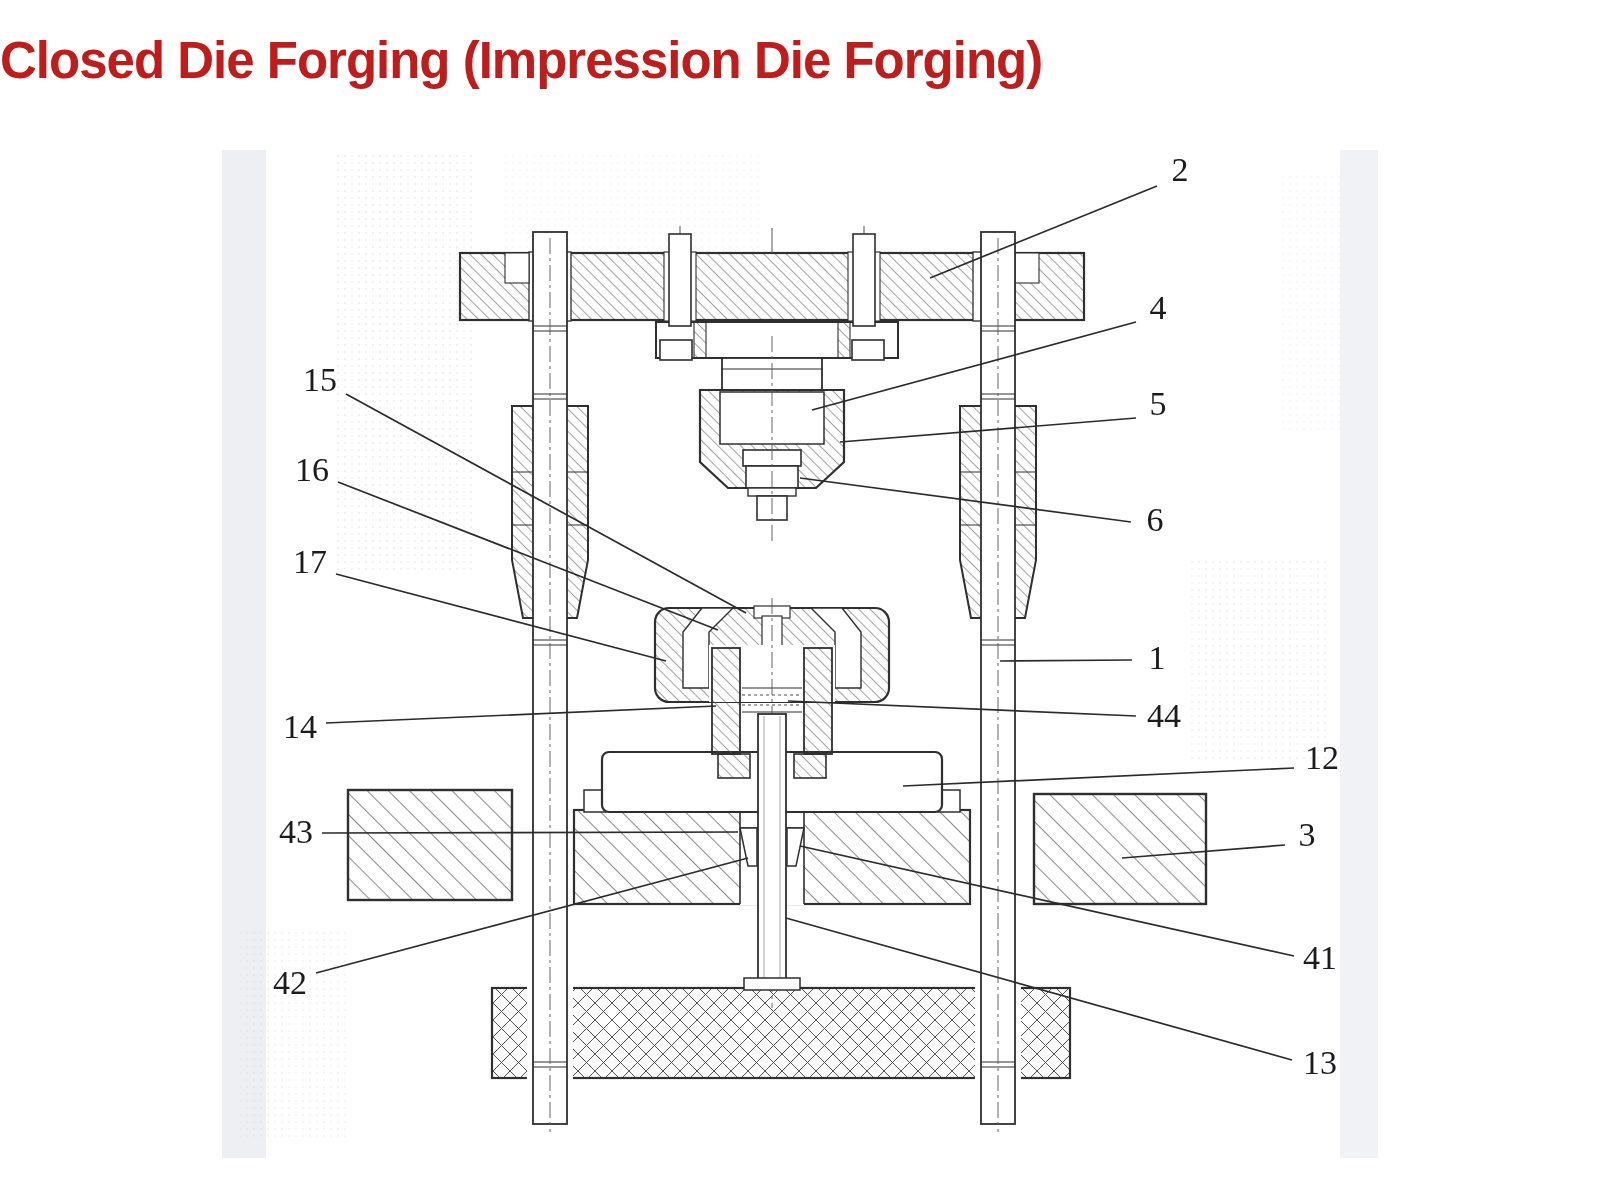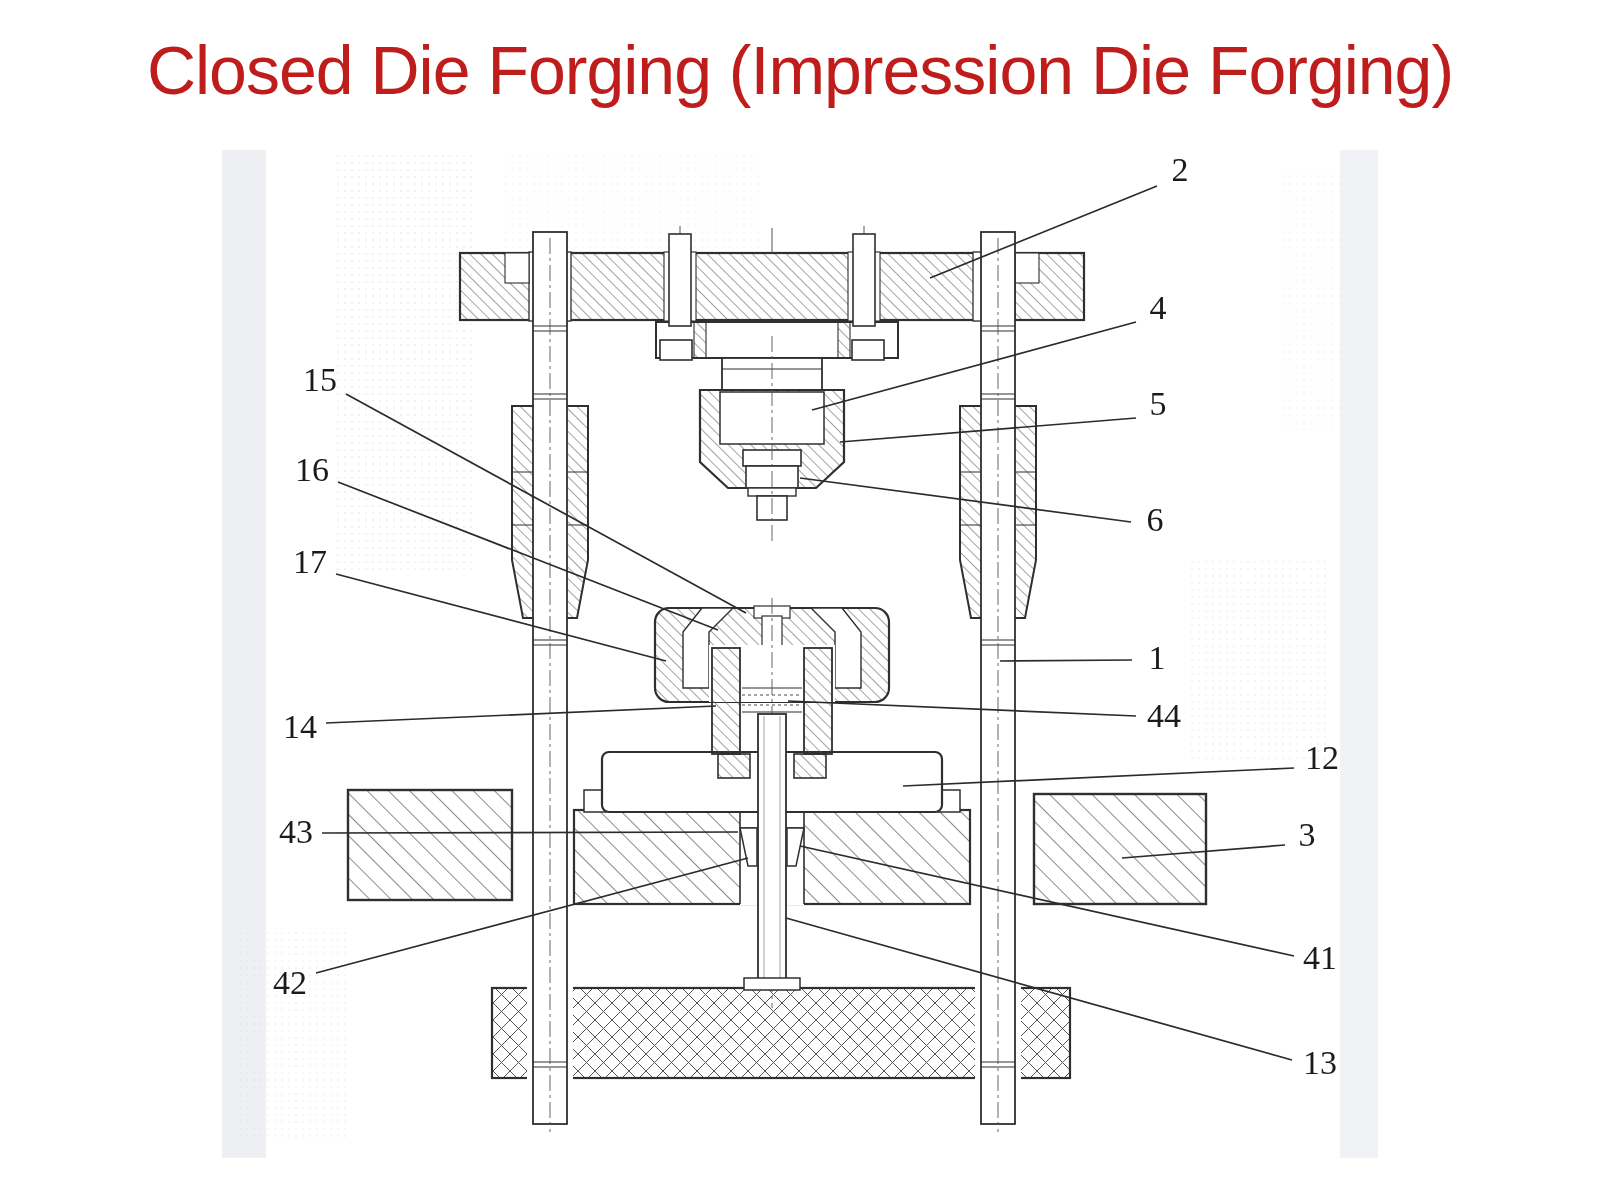--- a/index.html
+++ b/index.html
@@ -1,21 +1,21 @@
 <!DOCTYPE html>
 <html><head>
 <meta charset="utf-8">
 <style>
   html,body{margin:0;padding:0;background:#ffffff;}
   body{width:1600px;height:1200px;position:relative;overflow:hidden;
        font-family:"Liberation Sans",sans-serif;}
   .slide{position:absolute;inset:0;background:#ffffff;}
   .slide-title{position:absolute;top:30px;left:0;width:100%;margin:0;
-       text-align:center;font-family:"Liberation Sans",sans-serif;
-       font-weight:400;font-size:68px;letter-spacing:-1px;line-height:1.2;}
+       font-family:"Liberation Sans",sans-serif;
+       font-weight:700;font-size:51px;letter-spacing:-1px;line-height:1.2;}
   .figure-wrap{position:absolute;left:0;top:0;width:1600px;height:1200px;}
   svg{position:absolute;left:0;top:0;}
   svg text.part-label{font-family:"Liberation Serif",serif;font-size:34px;
        fill:#1b1b1b;text-anchor:middle;}
 </style>
 </head>
 <body>
 
 <div class="slide">
   <h1 class="slide-title" style="color: rgb(191, 28, 28);">Closed Die Forging (Impression Die Forging)</h1>

